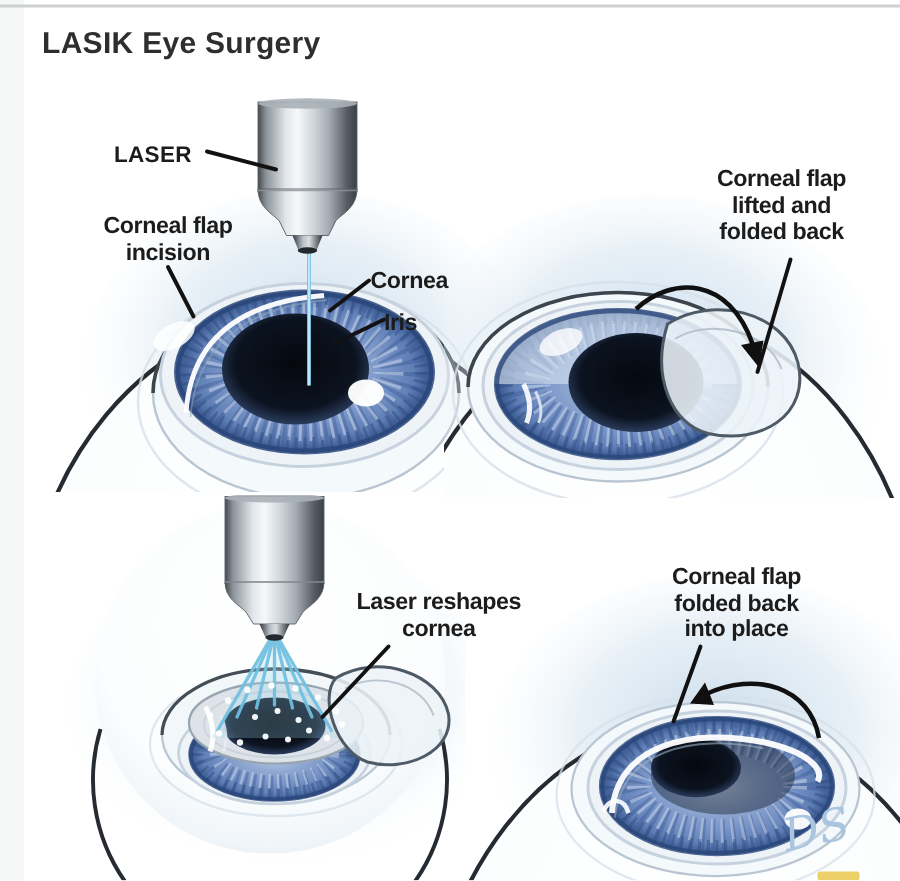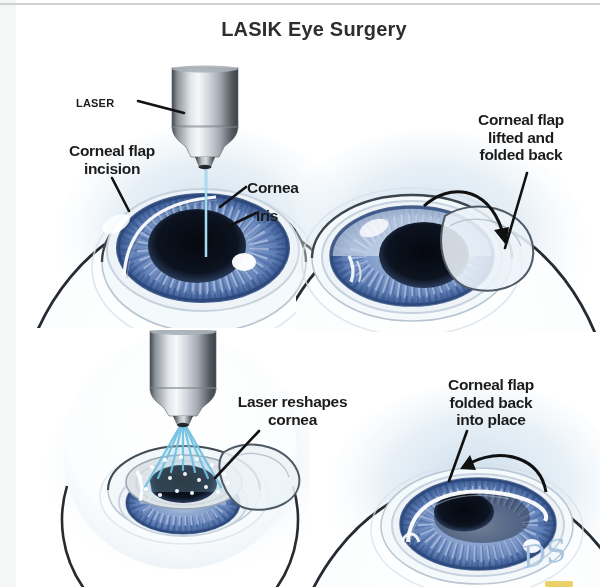--- a/index.html
+++ b/index.html
@@ -1,26 +1,26 @@
 <!DOCTYPE html>
 <html><head>
 <meta charset="utf-8">
 <style>
   html,body{margin:0;padding:0;background:#ffffff;}
   #stage{position:relative;width:600px;height:587px;overflow:hidden;background:#ffffff;
          font-family:"Liberation Sans",sans-serif;}
   .left-strip{position:absolute;left:0;top:0;width:16px;height:587px;background:#f5f6f6;}
   .top-rule{position:absolute;left:0;top:3px;width:600px;height:2px;background:#cdd1d3;}
   #art{position:absolute;left:0;top:0;}
-  .title{position:absolute;left:0;right:0;top:18px;text-align:center;padding-left:28px;
+  .title{position:absolute;left:0;right:0;top:18px;text-align:left;padding-left:28px;
          font-size:20px;font-weight:bold;color:#2e2e2e;letter-spacing:.2px;}
   .lbl{position:absolute;font-weight:bold;color:#1c1c1c;font-size:15.5px;line-height:17.5px;
        letter-spacing:-.3px;white-space:pre-line;}
   .ctr{text-align:center;}
-  .laser-lbl{font-size:11px;letter-spacing:.2px;}
+  .laser-lbl{font-size:15px;letter-spacing:.2px;}
   .signature{position:absolute;left:522px;top:536px;font-family:"DejaVu Serif",serif;
              font-style:italic;font-size:30px;color:#a9c5df;transform:rotate(-12deg);}
   .bottom-mark{position:absolute;left:545px;top:581px;width:28px;height:6px;
                background:#e9c94e;opacity:.85;border-radius:2px;}
 </style>
 </head>
 <body>
 
 <div id="stage">
 

